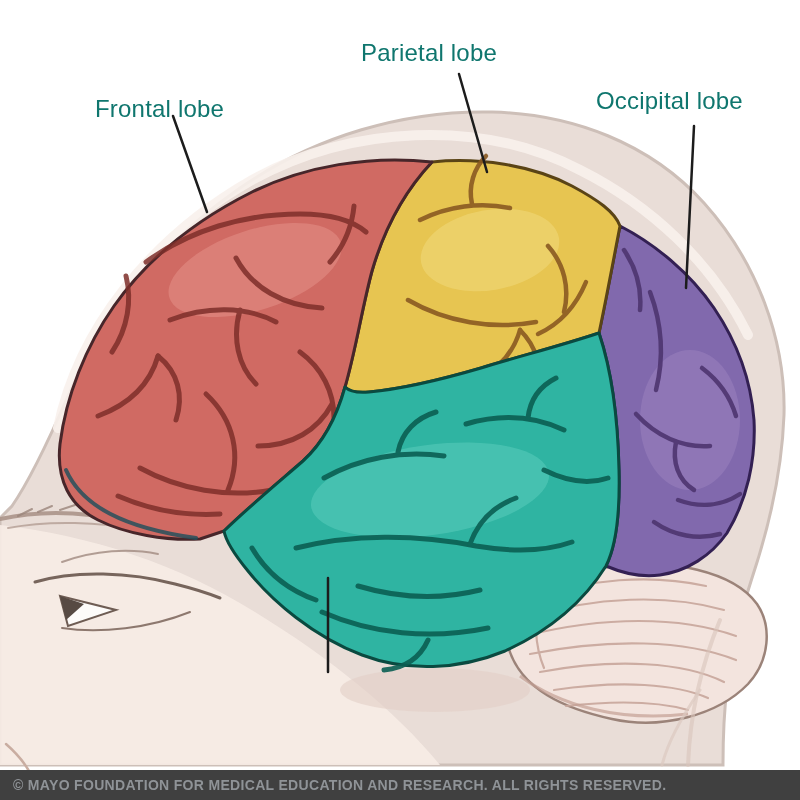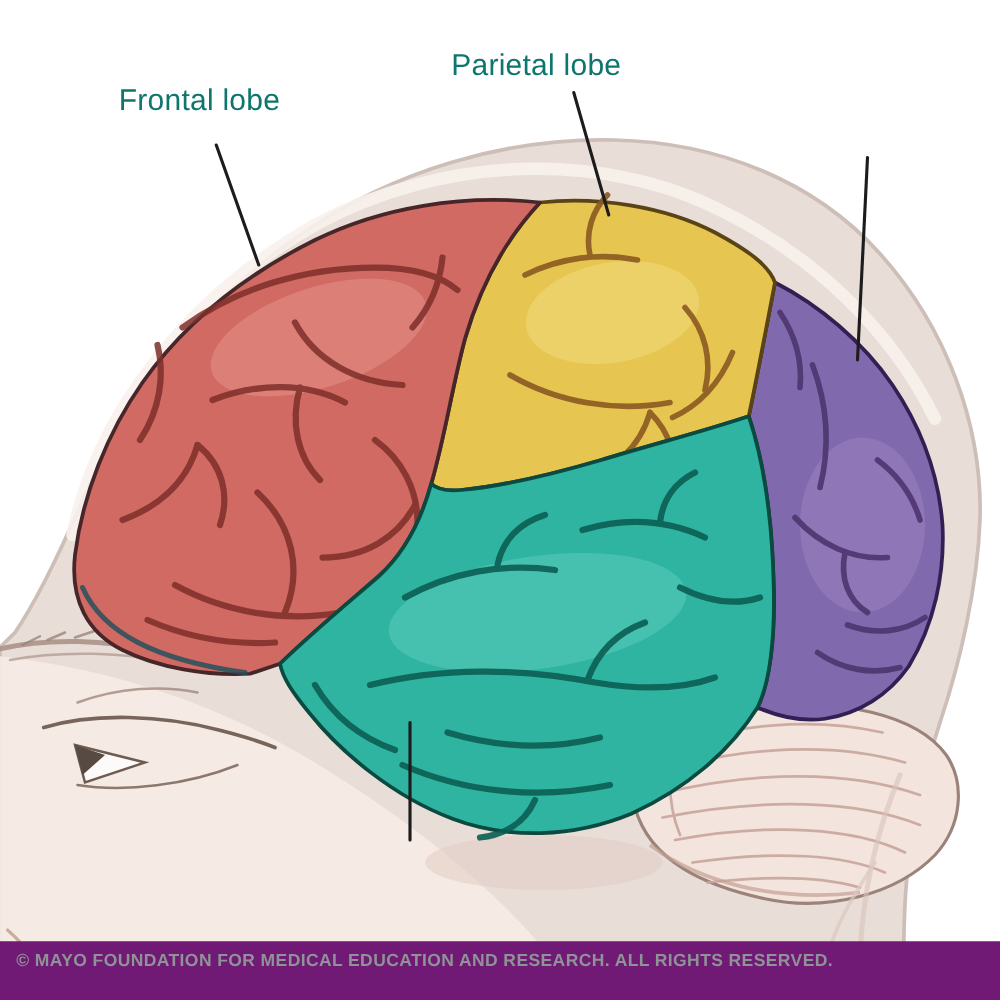--- a/index.html
+++ b/index.html
@@ -6,21 +6,21 @@
   .canvas{
     position:relative;width:800px;height:800px;background:#fff;overflow:hidden;
     font-family:"Liberation Sans",sans-serif;
   }
   .art{position:absolute;left:0;top:0;}
   .lobe-label{
     position:absolute;font-size:24px;line-height:26px;color:#0f766e;
     letter-spacing:0.2px;white-space:nowrap;
   }
   .footer-bar{
-    position:absolute;left:0;bottom:0;width:800px;height:47px;background:#701a75;
+    position:absolute;left:0;bottom:0;width:800px;height:30px;background:#404040;
   }
   .footer-bar span{
     position:absolute;left:13px;top:7px;font-size:14px;font-weight:bold;
     letter-spacing:0.32px;color:#8f9397;white-space:nowrap;
   }
 </style>
 </head>
 <body>
 
 <div class="canvas">
@@ -160,20 +160,21 @@
     </g>
 
     <g stroke="#1c1c1c" stroke-width="2.5" stroke-linecap="round" fill="none">
       <path d="M173,116 L207,212"></path>
       <path d="M459,74 L487,172"></path>
       <path d="M694,126 L686,288"></path>
       <path d="M328,578 L328,672"></path>
     </g>
   </svg>
 
-  <div class="lobe-label" style="left:95px;top:68px;">Frontal lobe</div>
+  <div class="lobe-label" style="left:95px;top:96px;">Frontal lobe</div>
   <div class="lobe-label" style="left:361px;top:40px;">Parietal lobe</div>
+  <div class="lobe-label" style="left:596px;top:88px;">Occipital lobe</div>
 
   <div class="footer-bar">
     <span>© MAYO FOUNDATION FOR MEDICAL EDUCATION AND RESEARCH. ALL RIGHTS RESERVED.</span>
   </div>
 
 </div>
 
 </body></html>

